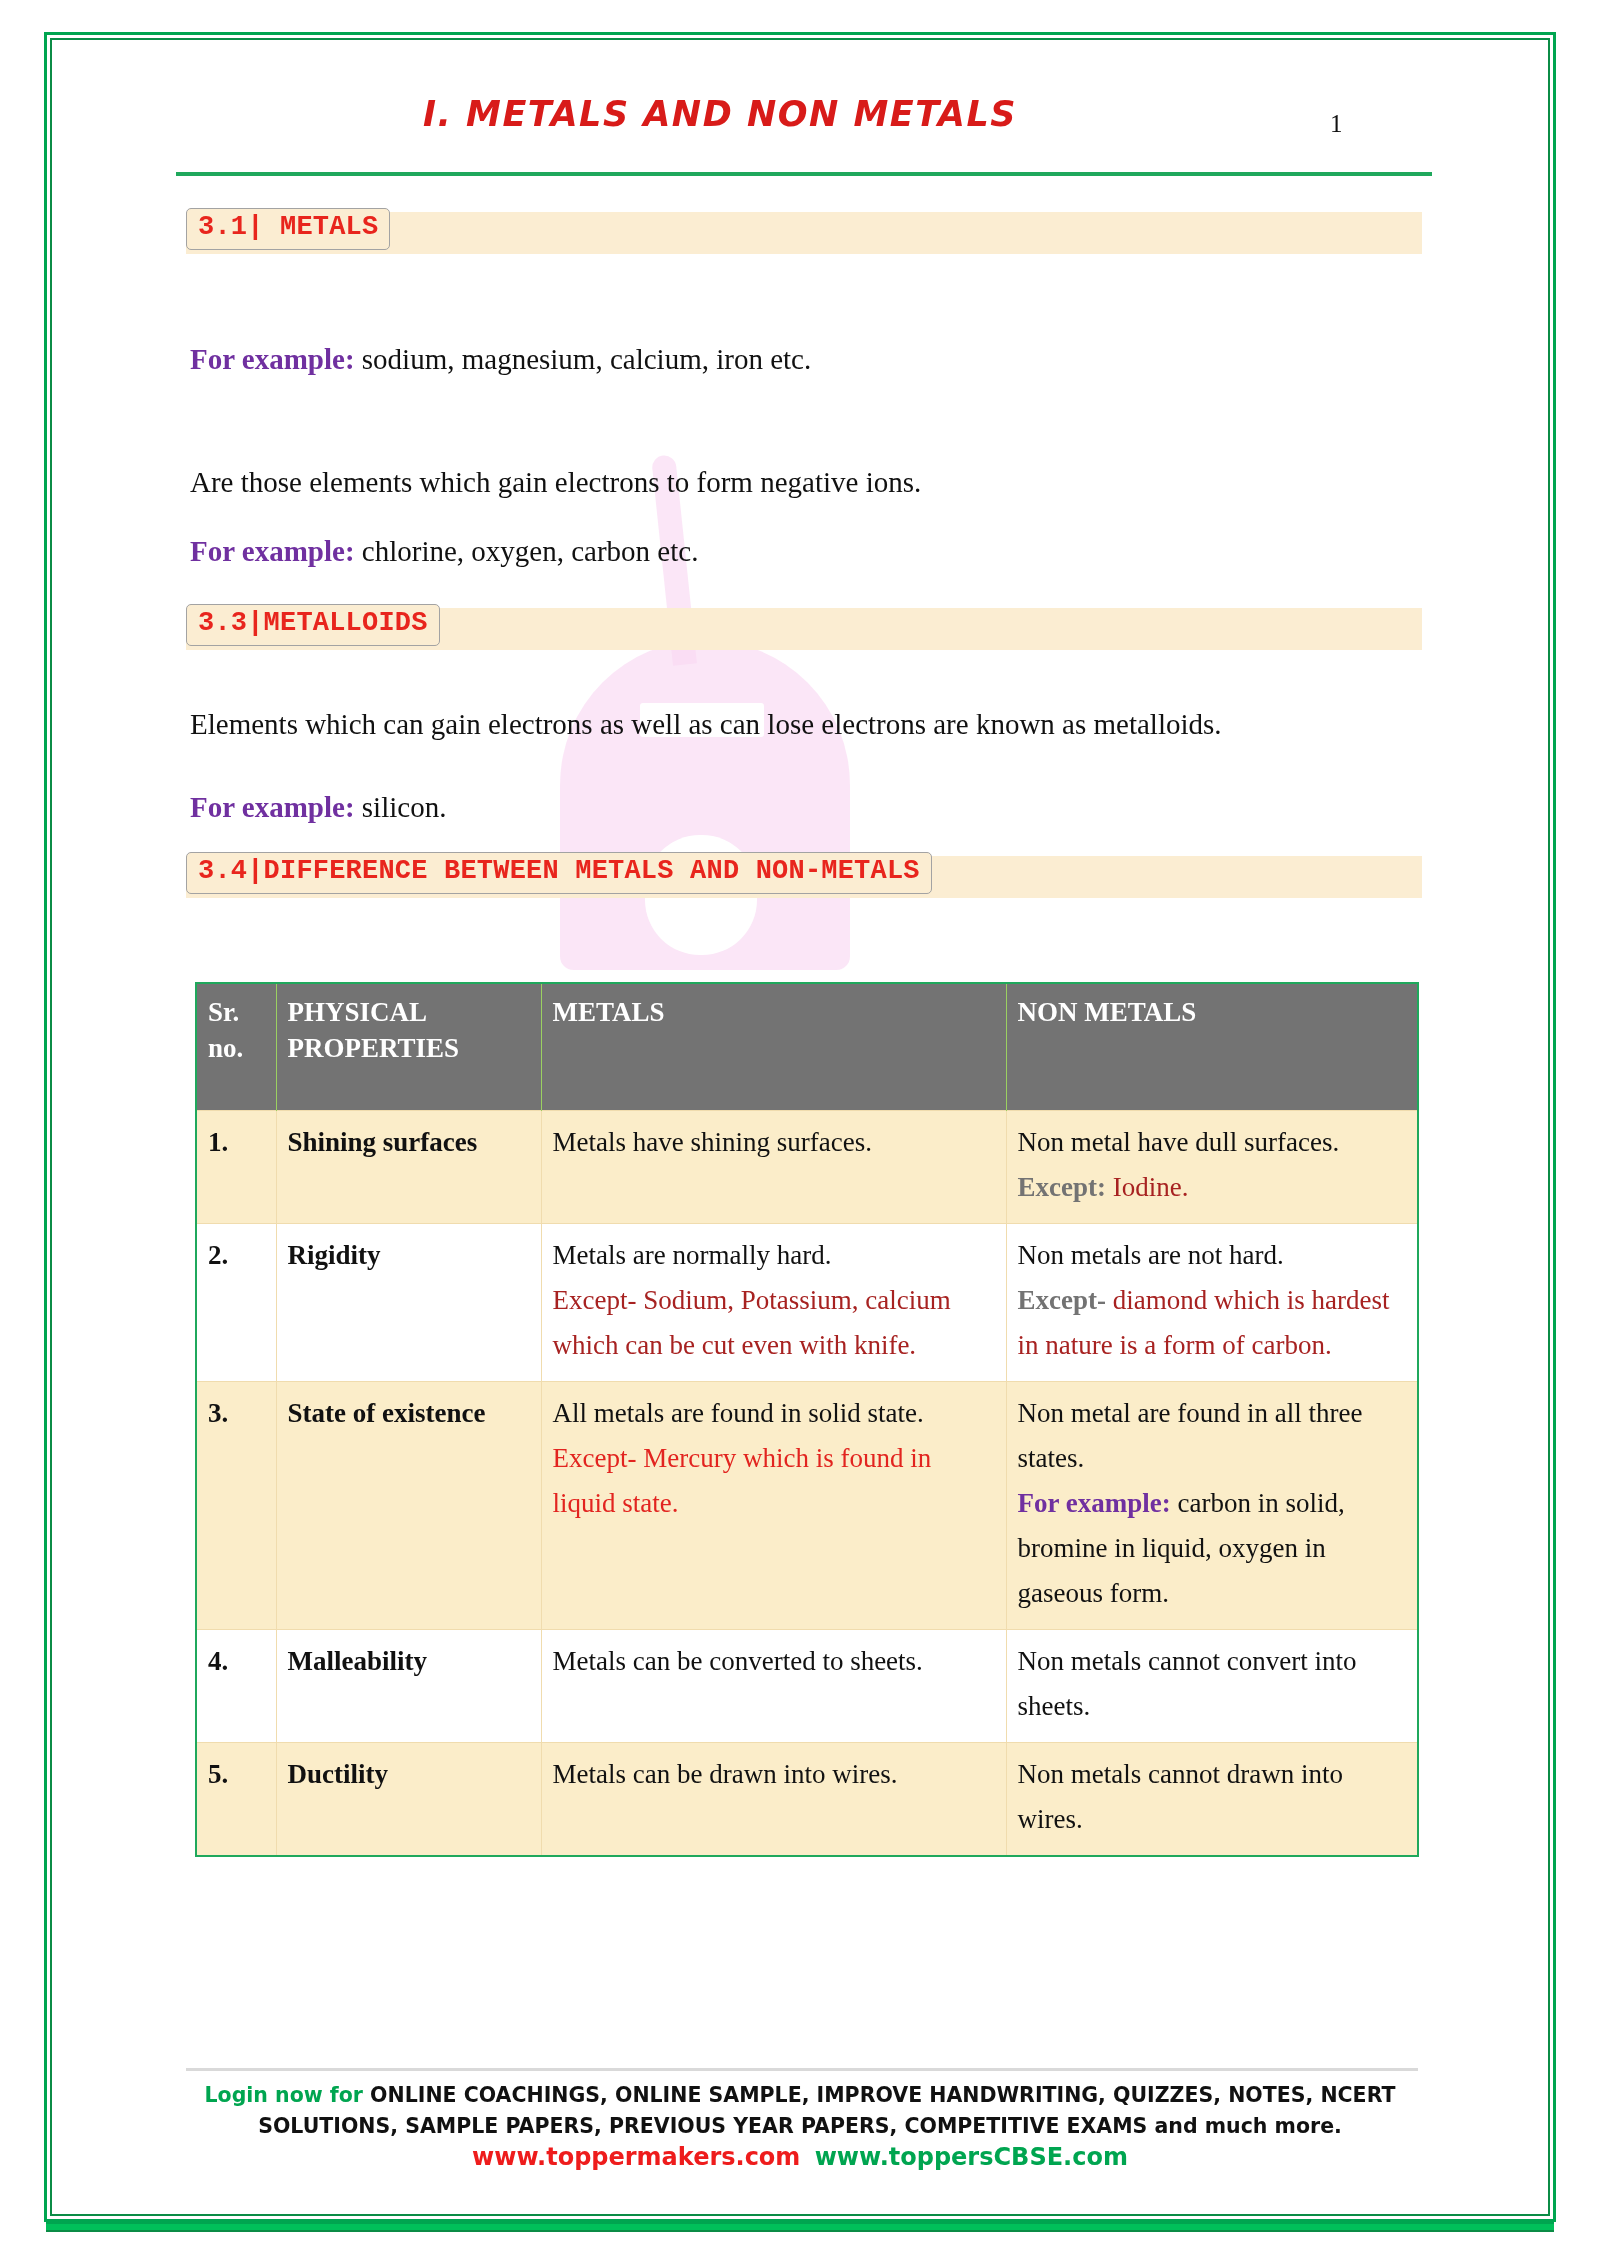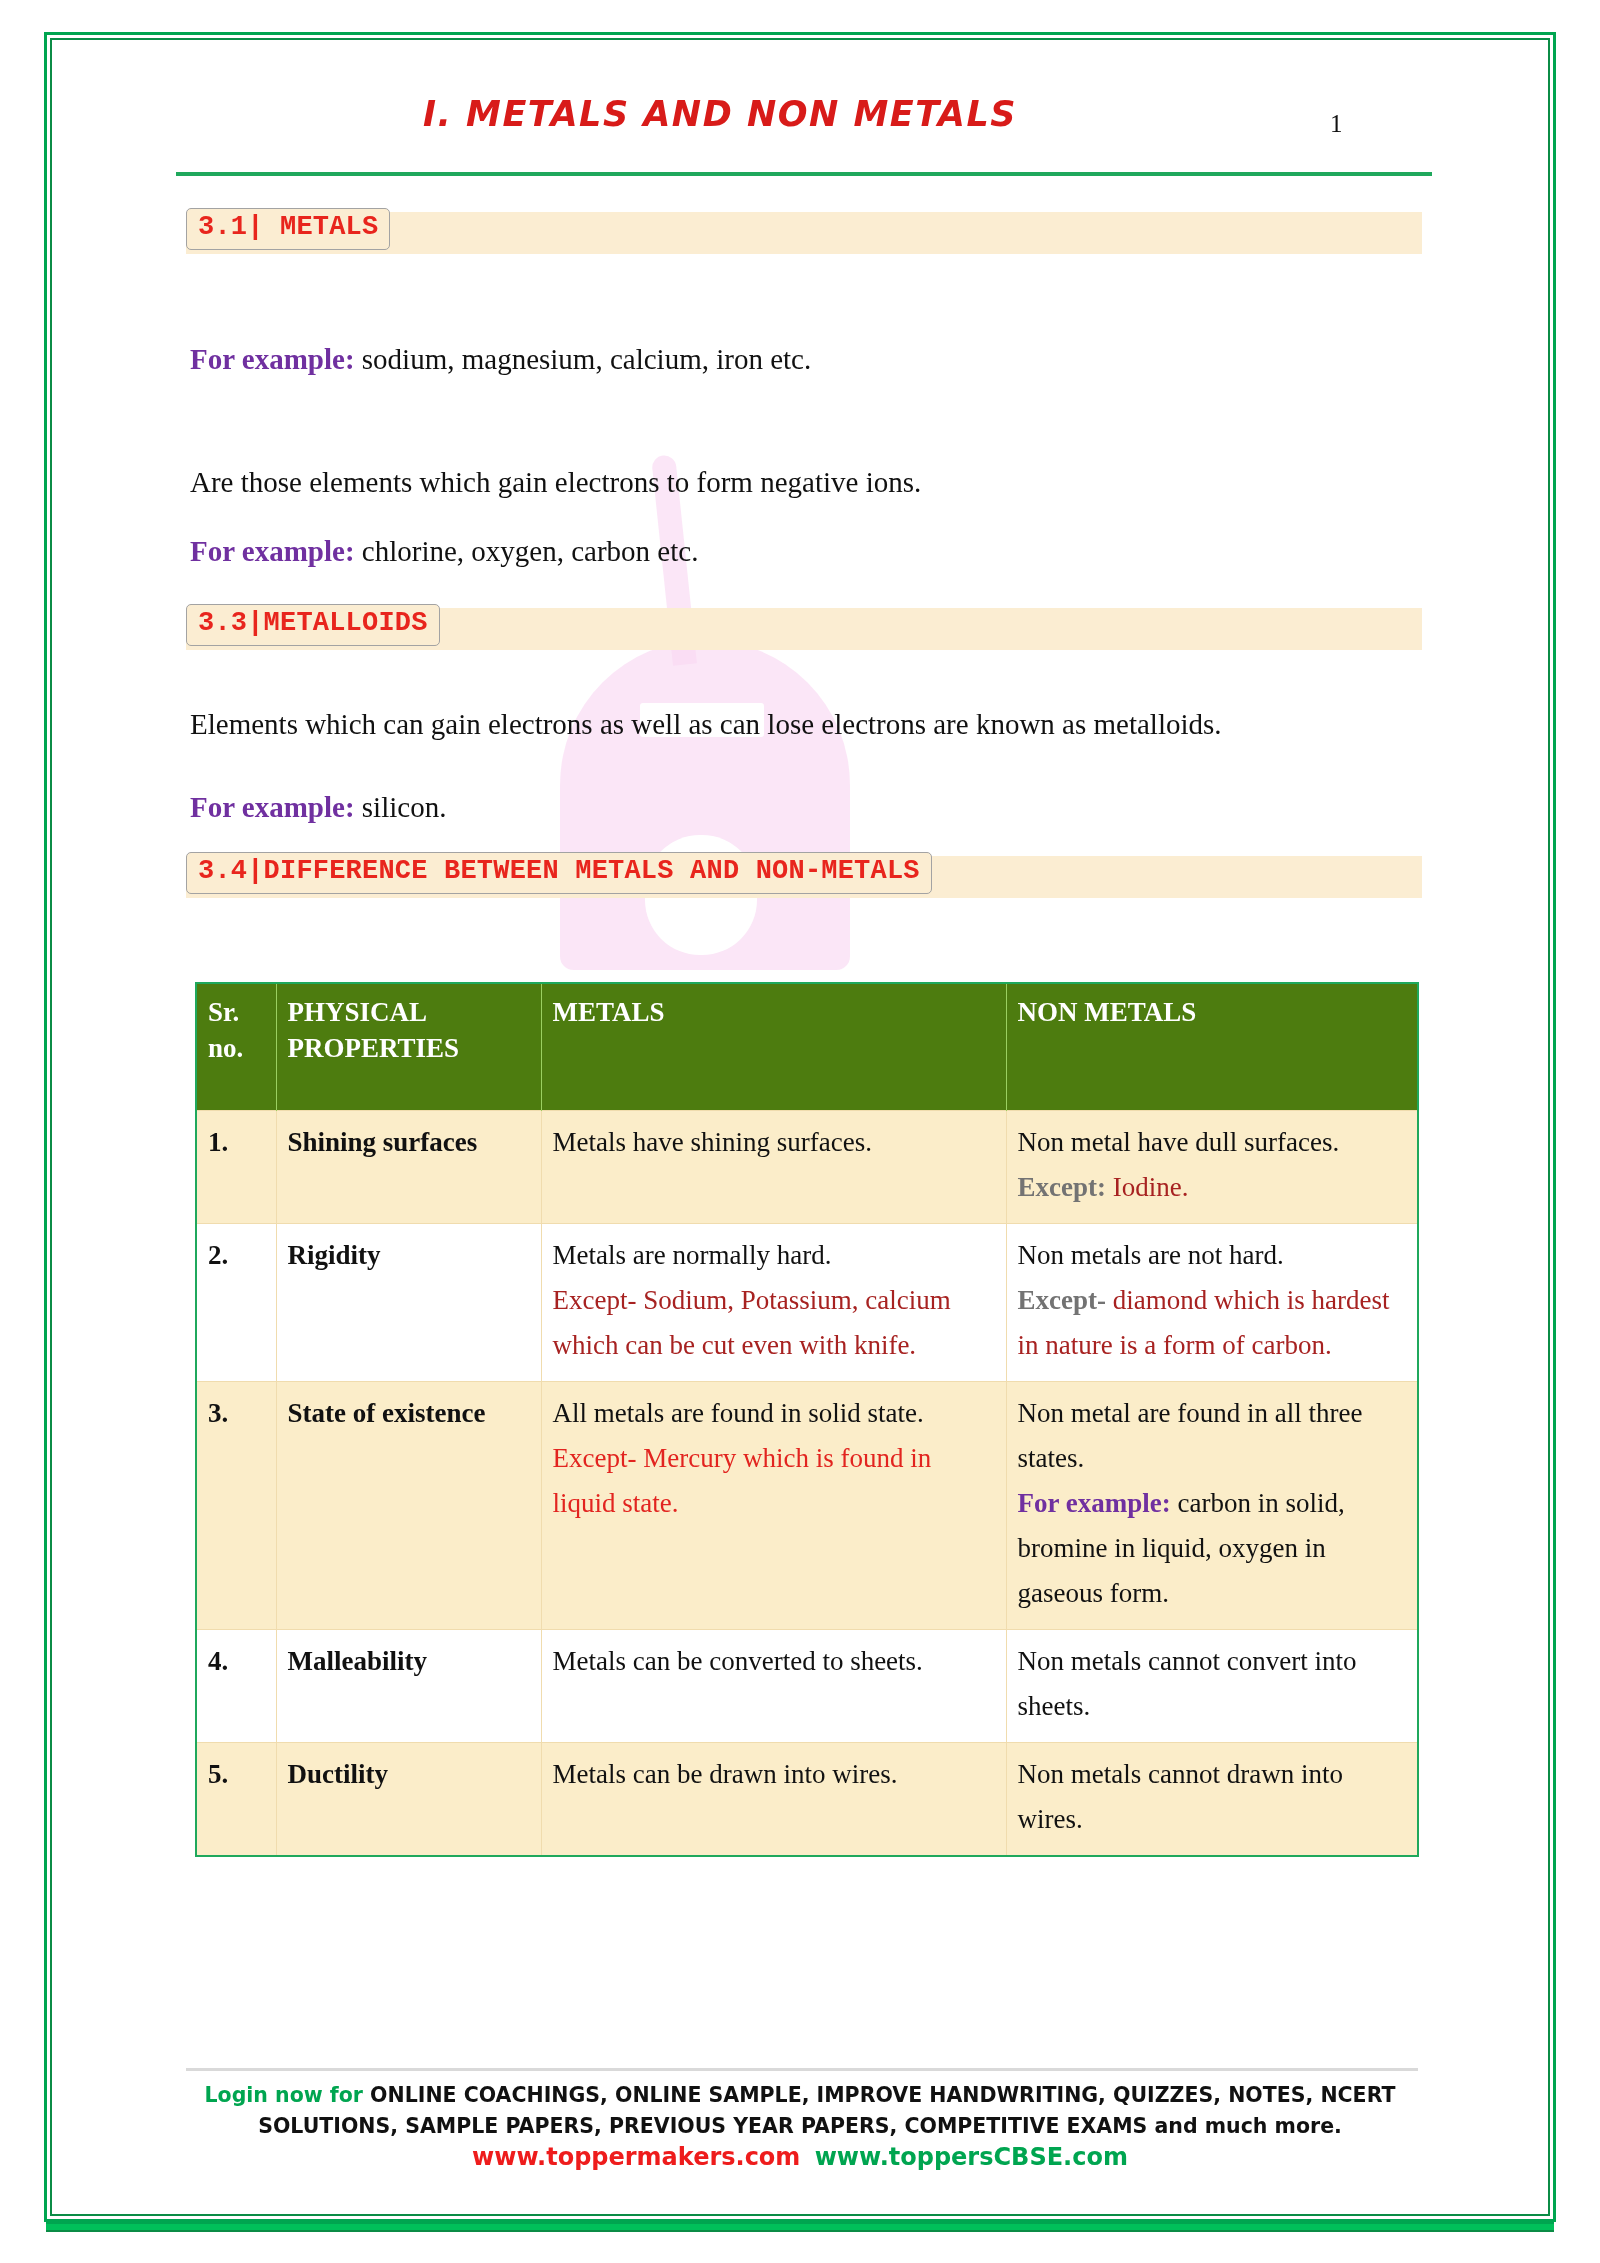--- a/index.html
+++ b/index.html
@@ -201,21 +201,21 @@
     position: absolute;
     left: 195px;
     top: 982px;
     width: 1222px;
     border-collapse: collapse;
     border: 2px solid #1FA85C;
     table-layout: fixed;
     font-family: "Liberation Serif", serif;
   }
   #prop-table th {
-    background: #4d7c0f;
+    background: #737373;
     color: #FFFFFF;
     font-weight: bold;
     font-size: 27px;
     text-align: left;
     vertical-align: top;
     padding: 10px 11px 44px 11px;
     border-right: 1px solid #9BD061;
     line-height: 36px;
     margin-top: 20px;
   }

